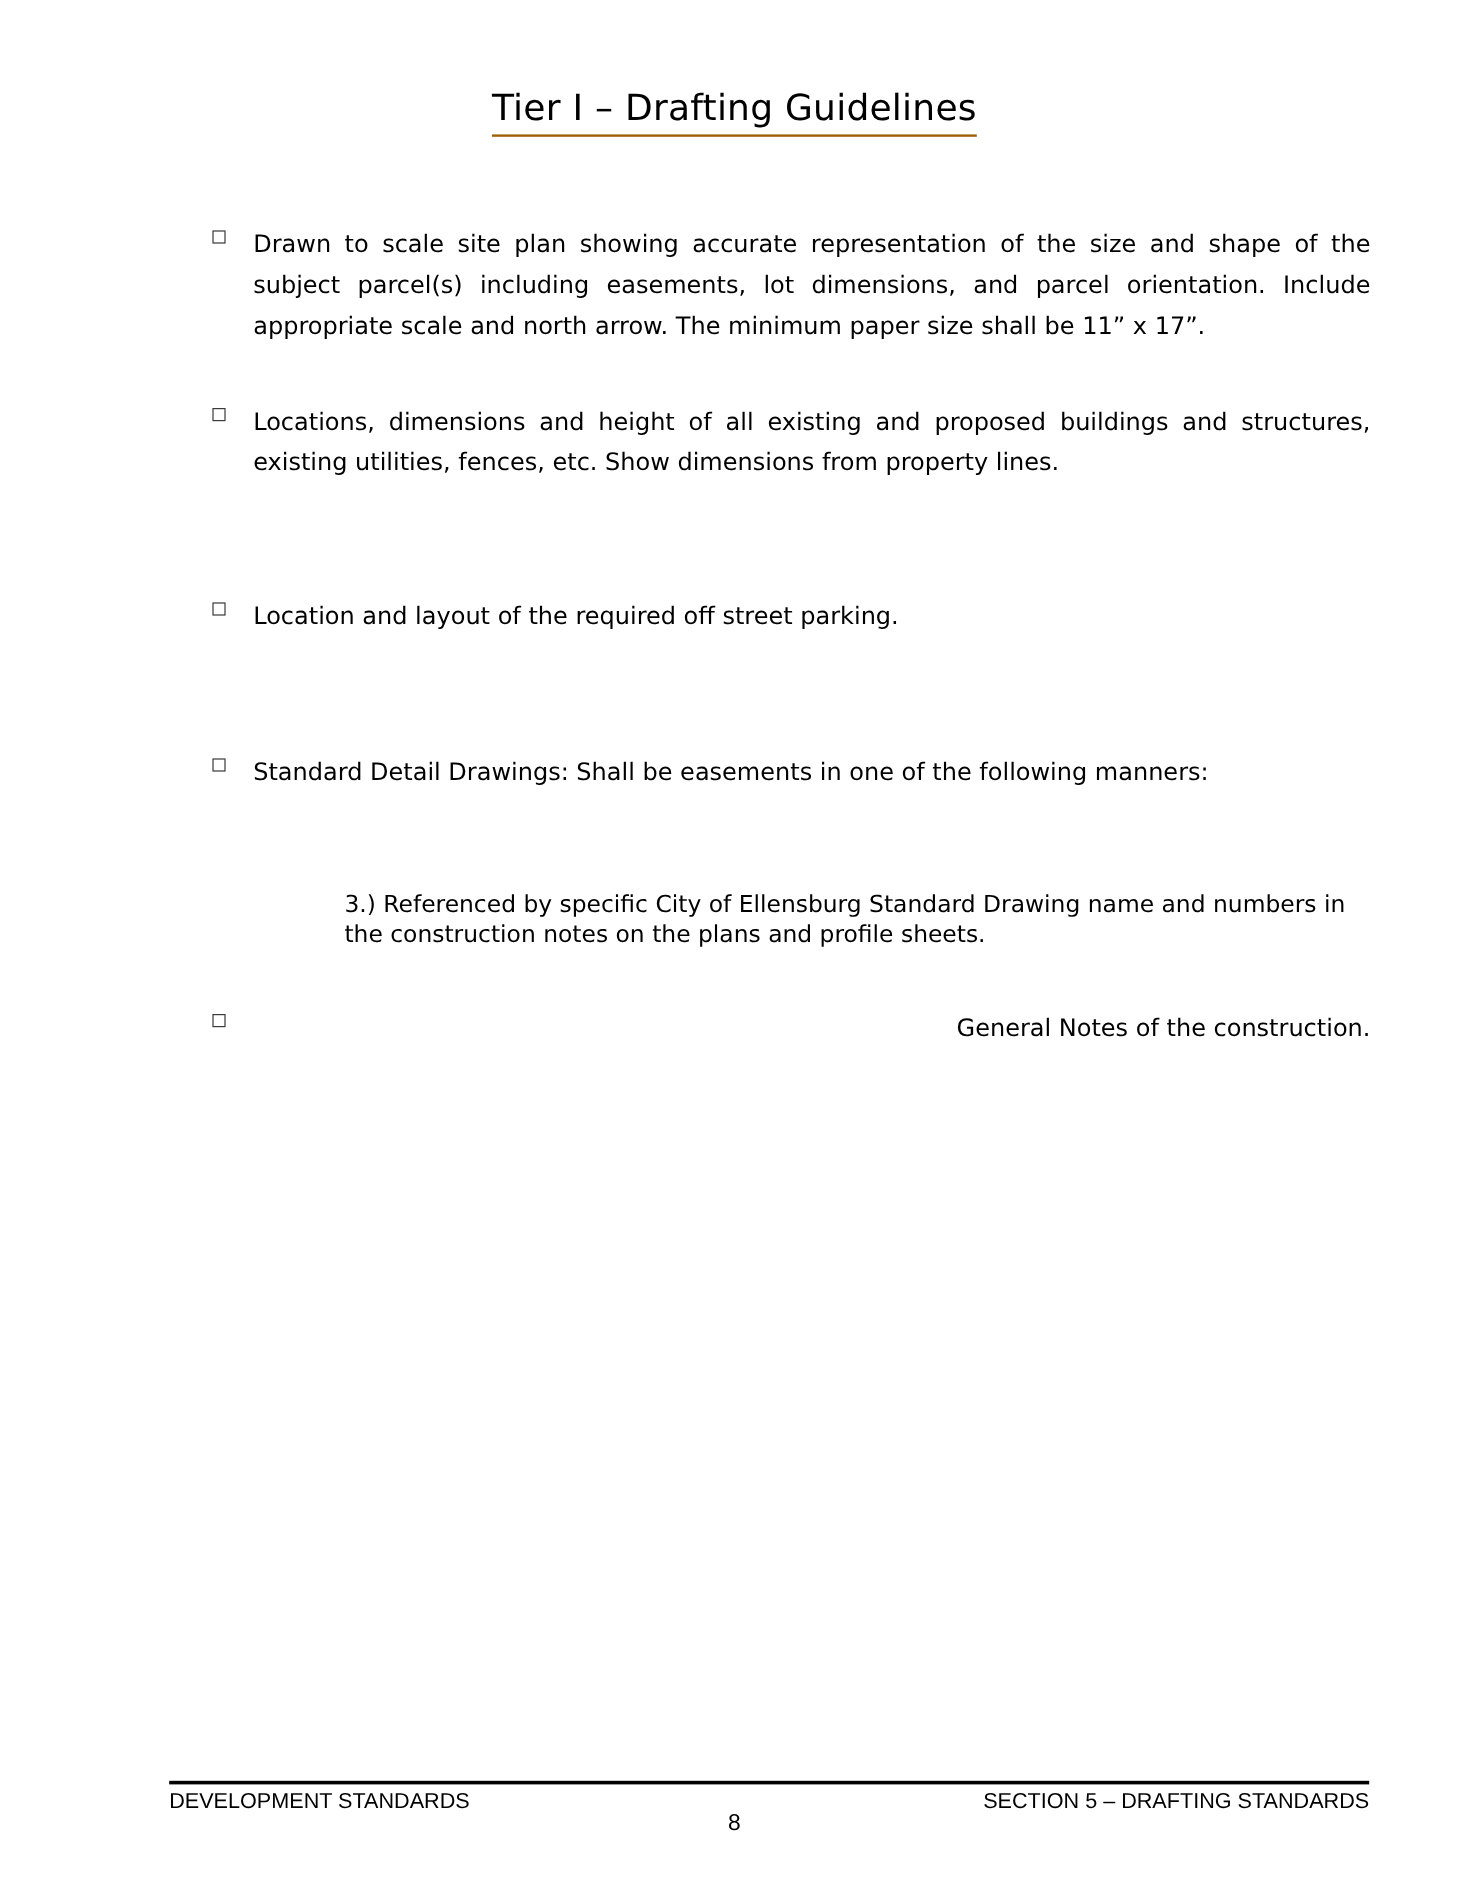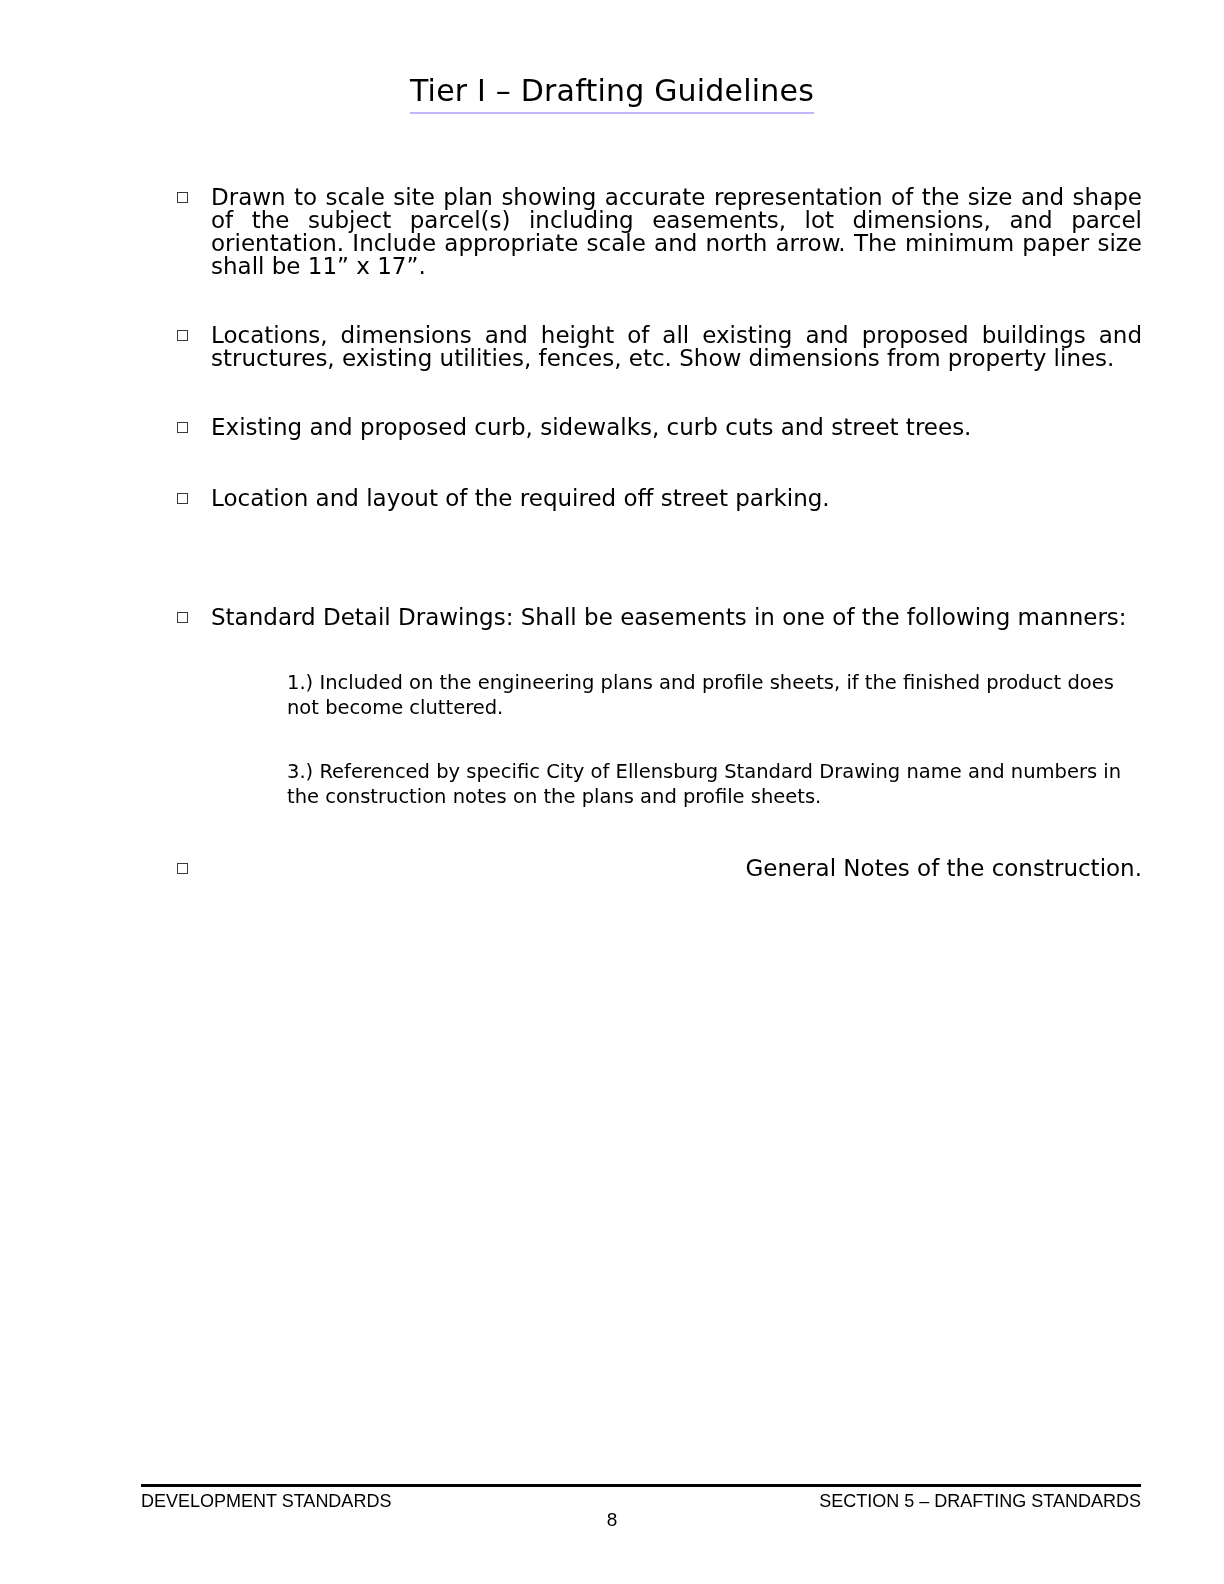--- a/index.html
+++ b/index.html
@@ -31,37 +31,37 @@
     top: 72px;
     width: 1224px;
     text-align: center;
   }
   .doc-title {
     display: inline-block;
     font-size: 30px;
     line-height: 38px;
     font-weight: normal;
     letter-spacing: 0.2px;
-    border-bottom: 2px solid #c4b5fd;
+    border-bottom: 2px solid #a16207;
     padding-bottom: 2px;
   }
 
   
   .content {
     position: absolute;
     left: 177px;
     top: 186px;
     width: 965px;
   }
 
   .check-item {
     position: relative;
     padding-left: 34px;
-    font-size: 23px;
-    line-height: 23px;
+    font-size: 20px;
+    line-height: 34px;
     text-align: justify;
     text-justify: inter-word;
   }
   .check-item:last-child {
     text-align: right;
   }
 
   .checkbox-icon {
     position: absolute;
     left: 0px;
@@ -149,24 +149,20 @@
 
     <div class="gap-m"></div>
 
     <div class="check-item">
       <span class="checkbox-icon"></span>
       <span class="item-text">Locations, dimensions and height of all existing and proposed buildings and structures, existing utilities, fences, etc.  Show dimensions from property lines.</span>
     </div>
 
     <div class="gap-m"></div>
 
-    <div class="check-item">
-      <span class="checkbox-icon"></span>
-      <span class="item-text">Existing and proposed curb, sidewalks, curb cuts and street trees.</span>
-    </div>
 
     <div class="gap-l"></div>
 
     <div class="check-item">
       <span class="checkbox-icon"></span>
       <span class="item-text">Location and layout of the required off street parking.</span>
     </div>
 
     <div class="gap-l"></div>
 
@@ -174,21 +170,20 @@
     <div class="gap-l"></div>
 
     <div class="check-item">
       <span class="checkbox-icon"></span>
       <span class="item-text"><span class="bold">Standard Detail Drawings:</span><span> Shall be easements in one of the following manners:</span></span>
     </div>
 
     <div class="gap-s"></div>
 
     <div class="sublist">
-      <div class="sub-item">1.)  Included on the engineering plans and profile sheets, if the finished product does not become cluttered.</div>
       <div class="sub-gap"></div>
       <div class="sub-gap"></div>
       <div class="sub-item">3.) Referenced by specific City of Ellensburg Standard Drawing name and numbers in the construction notes on the plans and profile sheets.</div>
     </div>
 
     <div class="gap-l"></div>
 
     <div class="check-item">
       <span class="checkbox-icon"></span>
       <span class="item-text">General Notes of the construction.</span>

